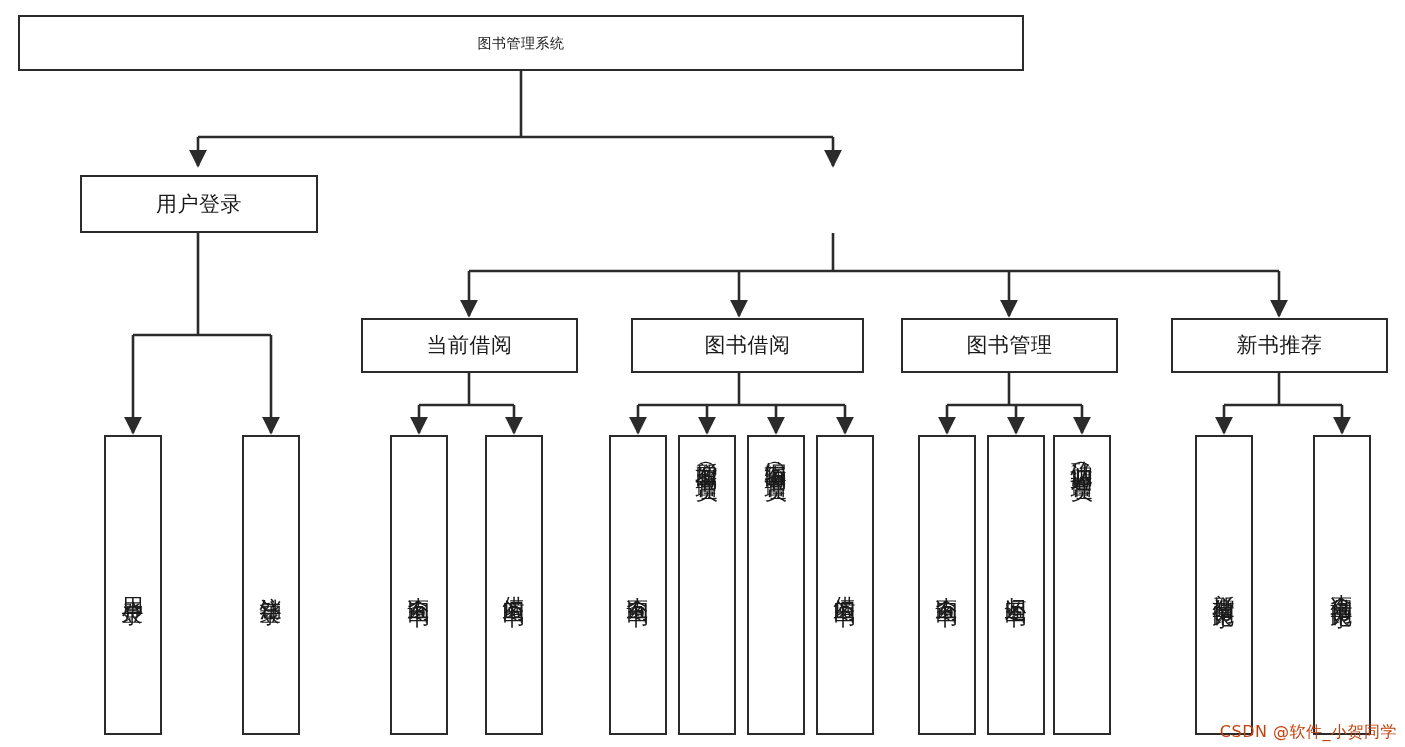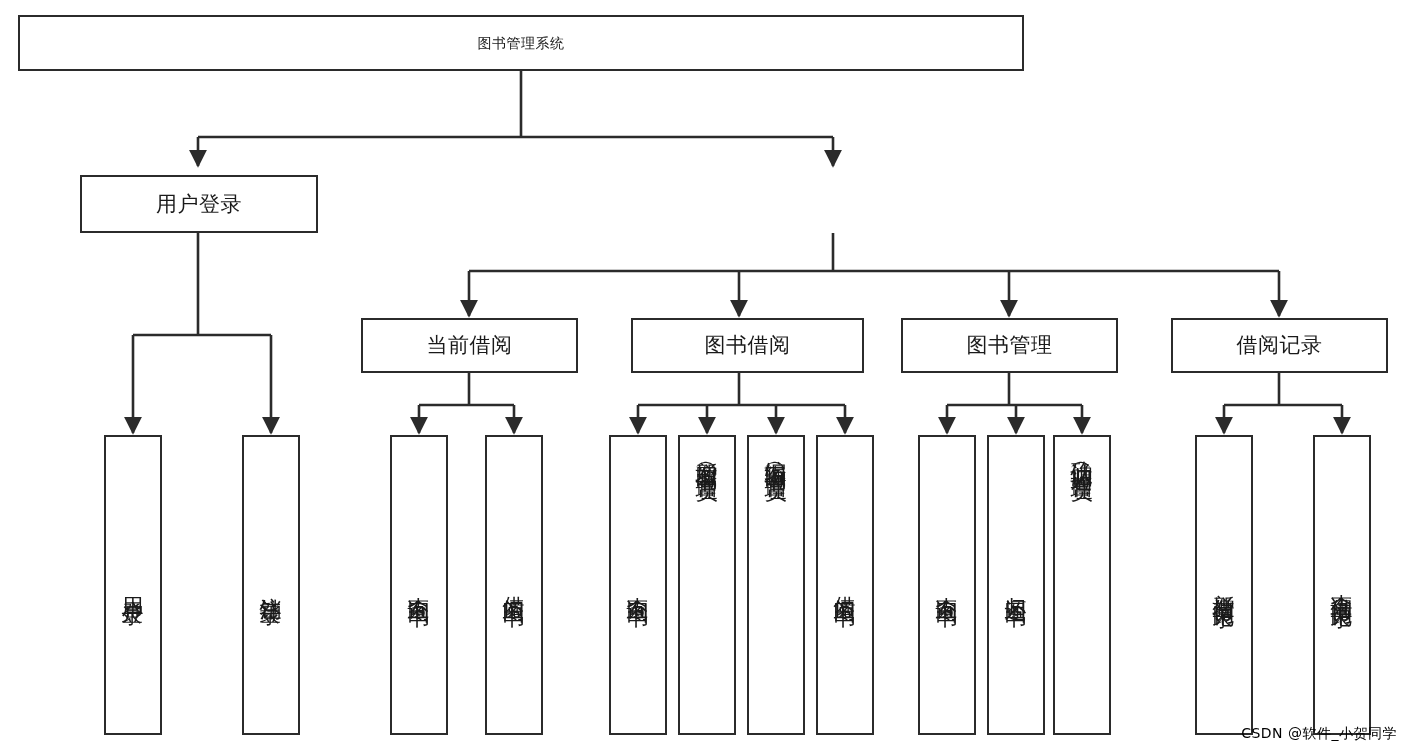--- a/index.html
+++ b/index.html
@@ -61,22 +61,22 @@
     white-space: nowrap;
   }
   .node.v.center {
     align-items: center;
     padding-top: 0;
   }
   .watermark {
     position: absolute;
     right: 8px;
     bottom: 4px;
-    font-size: 14px;
-    color: #000000;
+    font-size: 16px;
+    color: #c2410c;
     letter-spacing: 0.5px;
     white-space: nowrap;
     margin-left: 28px;
   }
 </style>
 </head>
 <body>
 
 <div id="canvas">
 
@@ -141,21 +141,21 @@
   <div class="node h" style="left:361px; top:318px; width:217px; height:55px;">
     <span class="label">当前借阅</span>
   </div>
   <div class="node h" style="left:631px; top:318px; width:233px; height:55px;">
     <span class="label">图书借阅</span>
   </div>
   <div class="node h" style="left:901px; top:318px; width:217px; height:55px;">
     <span class="label">图书管理</span>
   </div>
   <div class="node h" style="left:1171px; top:318px; width:217px; height:55px;">
-    <span class="label">借阅记录</span>
+    <span class="label">新书推荐</span>
   </div>
 
   <div class="node v center" style="left:104px; top:435px; width:58px; height:300px;">
     <span class="label">用户登录</span>
   </div>
   <div class="node v center" style="left:242px; top:435px; width:58px; height:300px;">
     <span class="label">注销登录</span>
   </div>
 
   <div class="node v center" style="left:390px; top:435px; width:58px; height:300px;">

